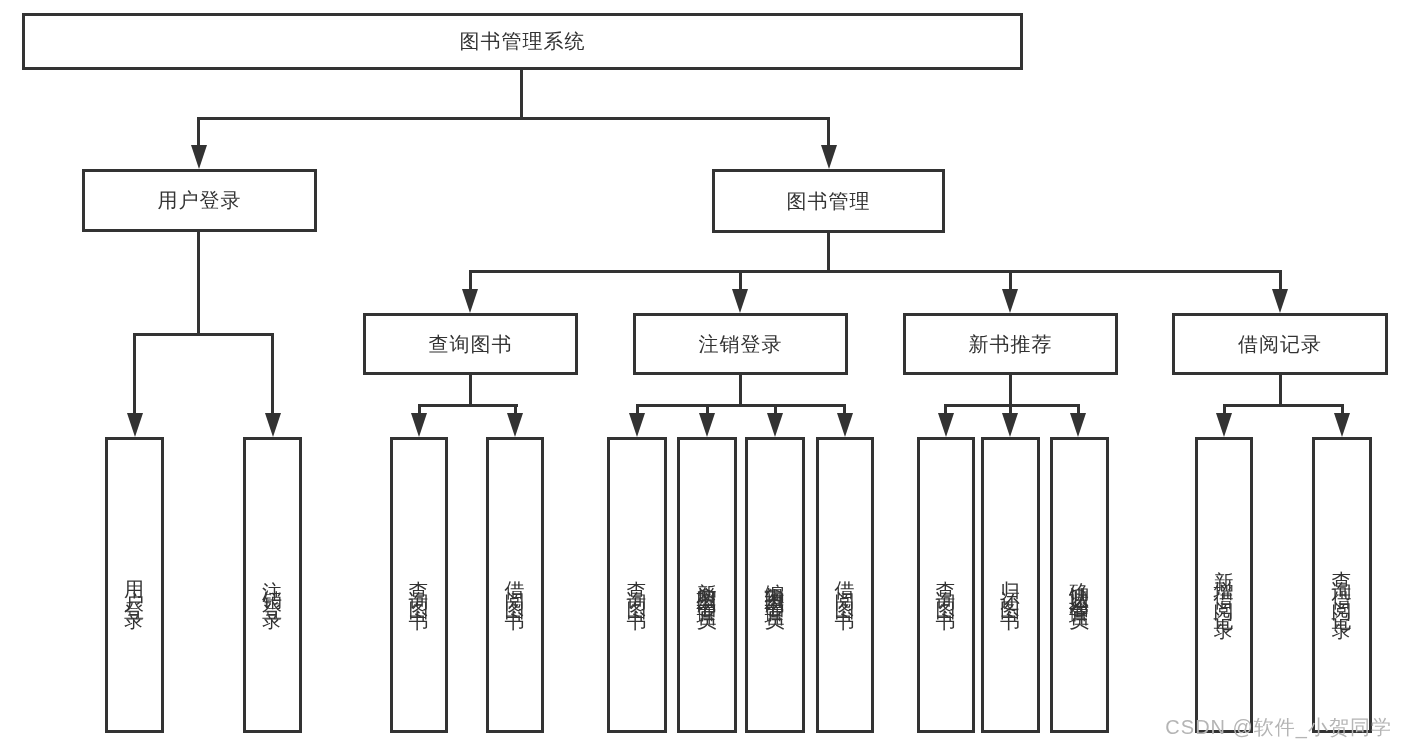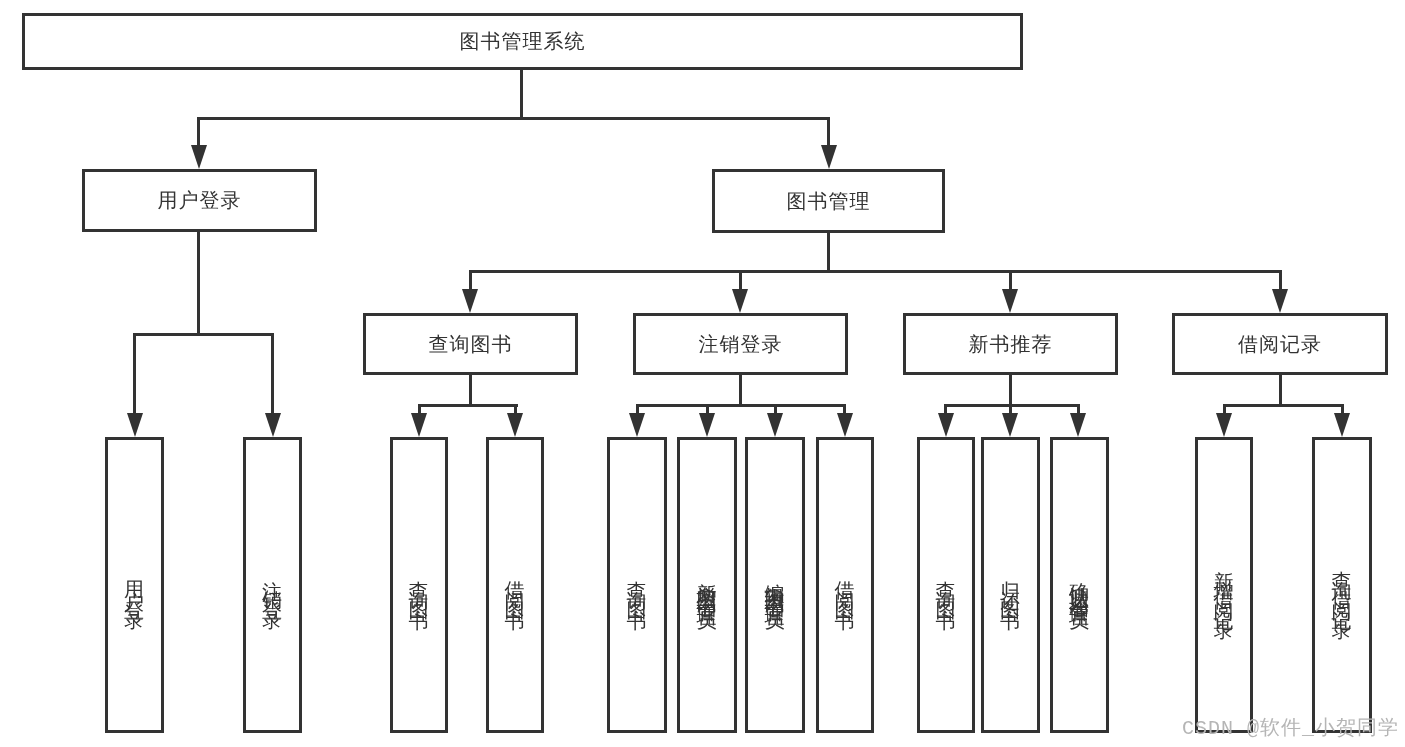--- a/index.html
+++ b/index.html
@@ -41,26 +41,25 @@
   .arrow {
     position: absolute;
     width: 0; height: 0;
     border-left: 8px solid transparent;
     border-right: 8px solid transparent;
     border-top: 24px solid var(--line);
   }
   .watermark {
     position: absolute;
     top: 714px;
-    right: 6px;
+    right: 13px;
     font-size: 20px;
     color: var(--wm);
     letter-spacing: 1px;
     white-space: nowrap;
-    font-family: Liberation Mono, monospace;
   }
 </style>
 </head>
 <body>
 
 <div class="canvas">
 
   <div class="line" style="left:520px;top:70px;width:3px;height:48px"></div>
   <div class="line" style="left:197px;top:117px;width:633px;height:3px"></div>
   <div class="line" style="left:197px;top:117px;width:3px;height:32px"></div>

